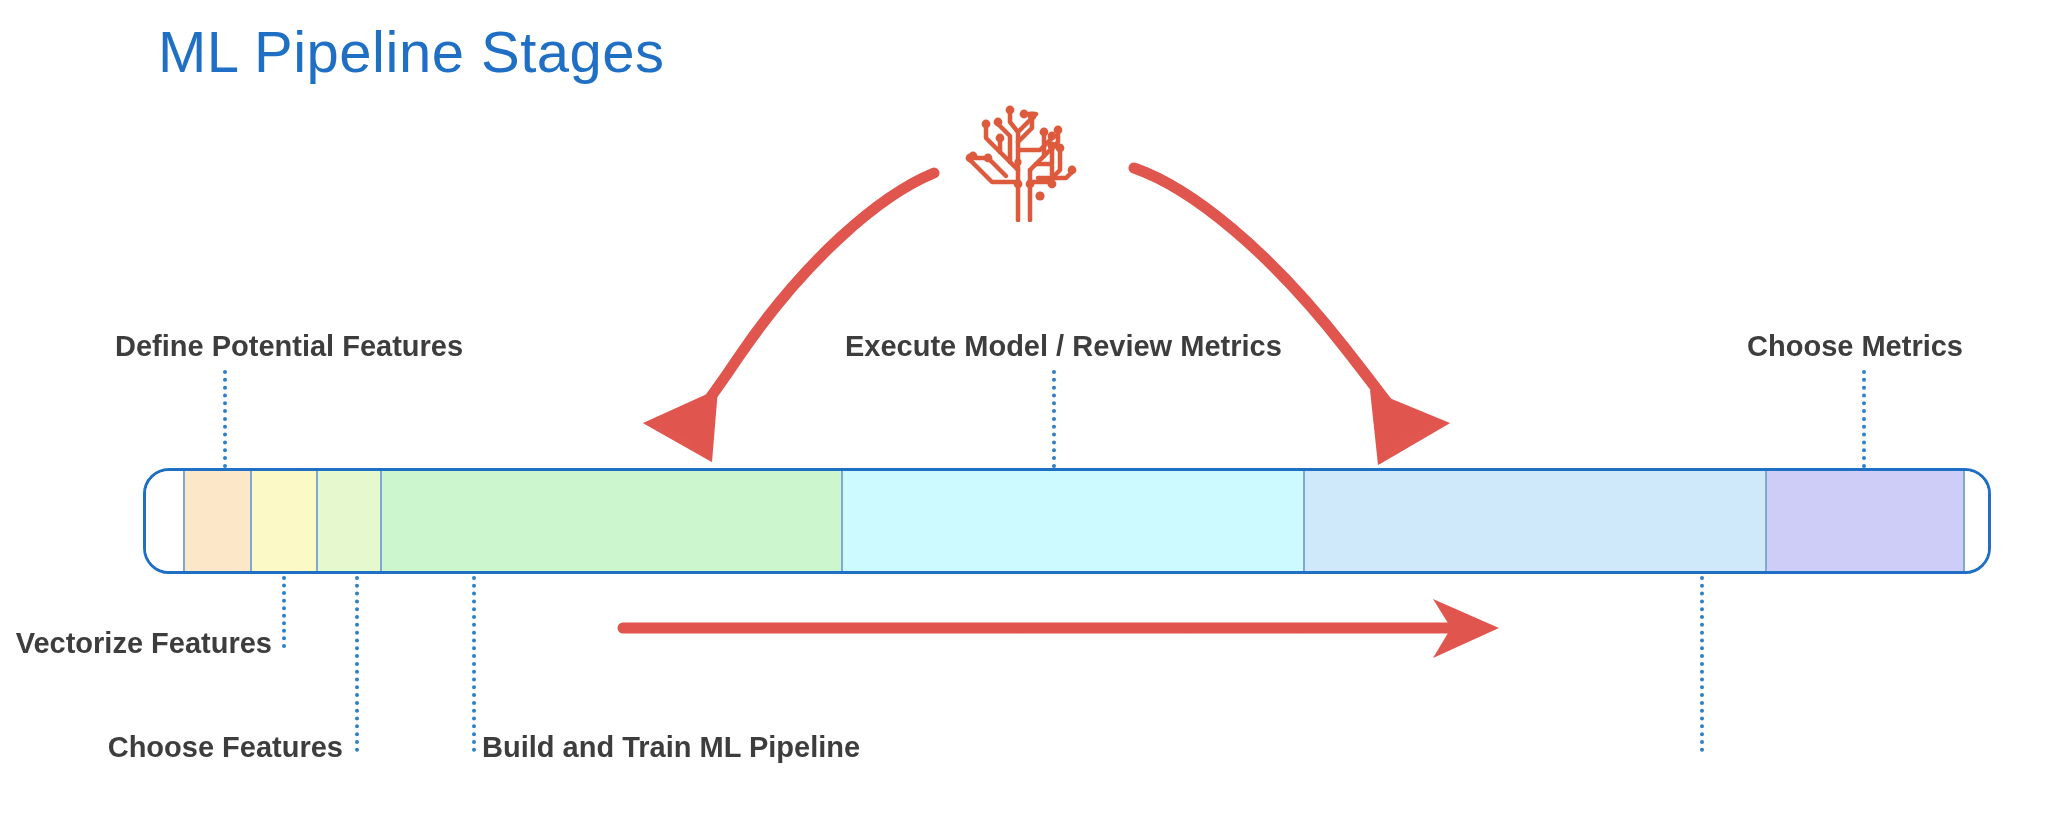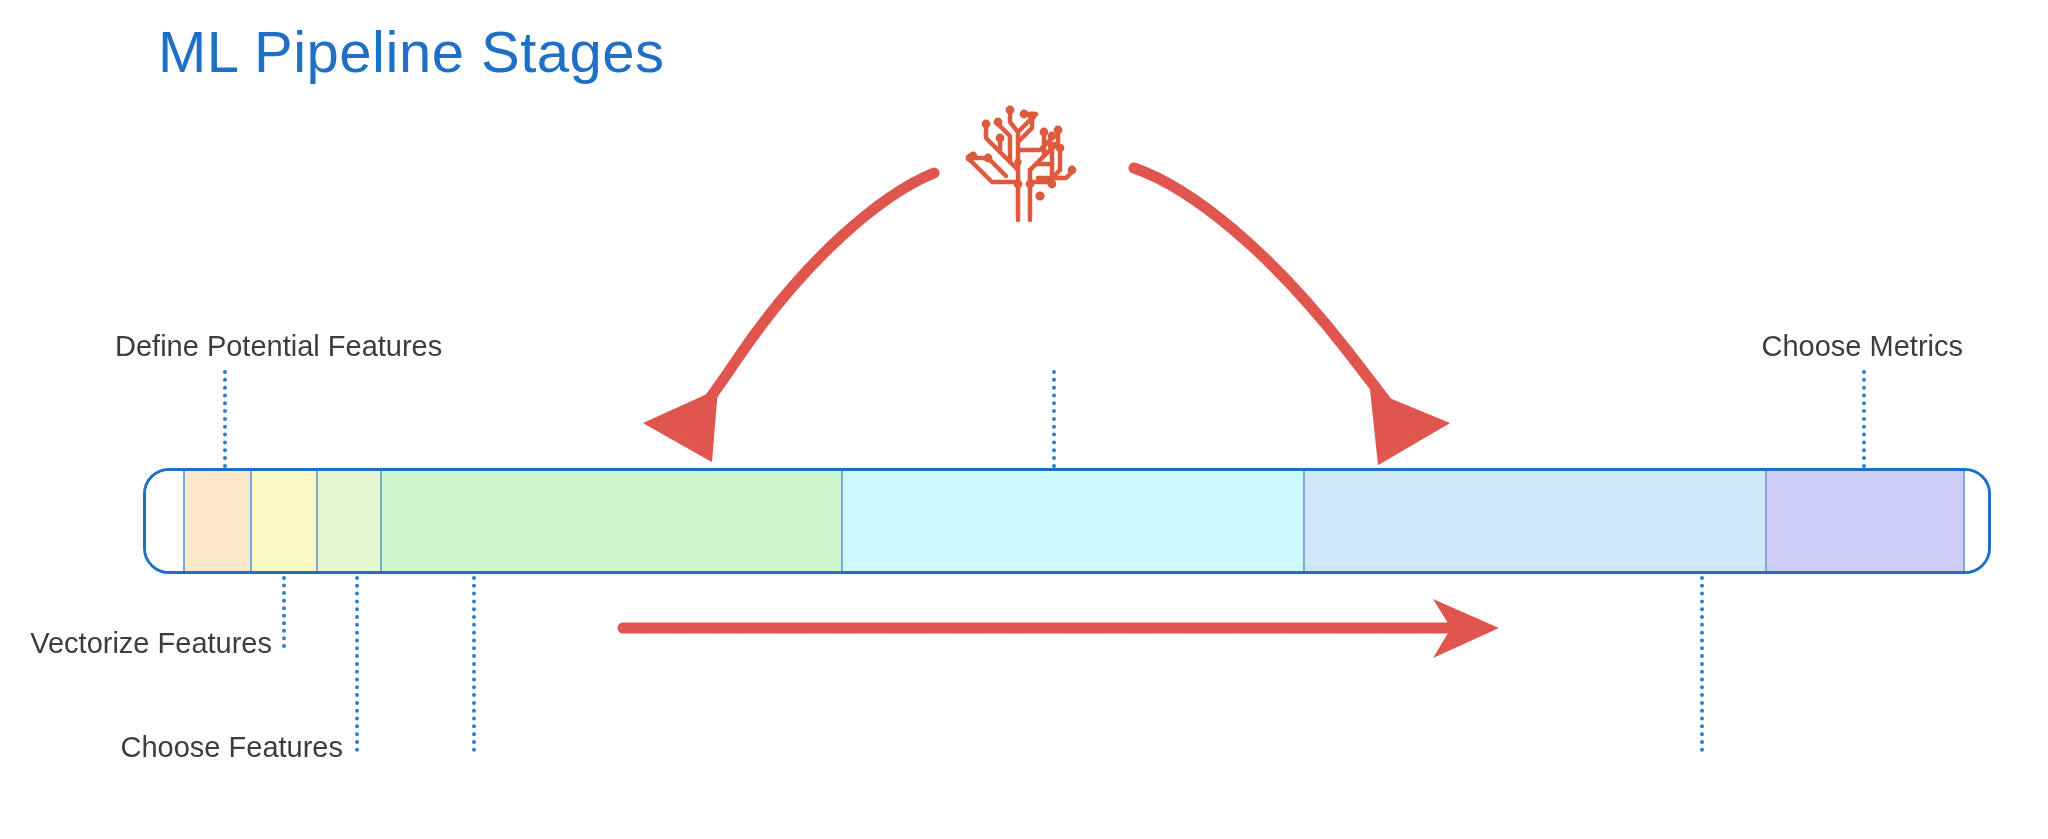--- a/index.html
+++ b/index.html
@@ -56,21 +56,21 @@
     width: 0;
     border-left: 4px dotted #2d7fc9;
   }
 
   
   .label {
     position: absolute;
     font-size: 29px;
     color: #3d3d3d;
     white-space: nowrap;
-    font-weight: 400;
+    font-weight: 700;
   }
   .label.right-anchor { transform: translateX(-100%); }
 
   
   .arrow-svg {
     position: absolute;
     pointer-events: none;
   }
   #tree-icon {
     position: absolute;
@@ -168,18 +168,20 @@
   <div class="leader" style="left:223px; top:370px; height:98px;"></div>
   <div class="leader" style="left:1052px; top:370px; height:98px;"></div>
   <div class="leader" style="left:1862px; top:370px; height:98px;"></div>
 
   <div class="leader" style="left:282px; top:576px; height:72px;"></div>
   <div class="leader" style="left:355px; top:576px; height:176px;"></div>
   <div class="leader" style="left:472px; top:576px; height:176px;"></div>
   <div class="leader" style="left:1700px; top:576px; height:176px;"></div>
 
   <div class="label" style="left:115px; top:330px;">Define Potential Features</div>
+  <div class="label" style="left:845px; top:330px;">Execute Model / Review Metrics</div>
   <div class="label right-anchor" style="left:1963px; top:330px;">Choose Metrics</div>
 
   <div class="label right-anchor" style="left:343px; top:731px;">Choose Features</div>
   <div class="label right-anchor" style="left:272px; top:627px;">Vectorize Features</div>
+  <div class="label" style="left:482px; top:731px;">Build and Train ML Pipeline</div>
 
 </div>
 
 </body></html>

